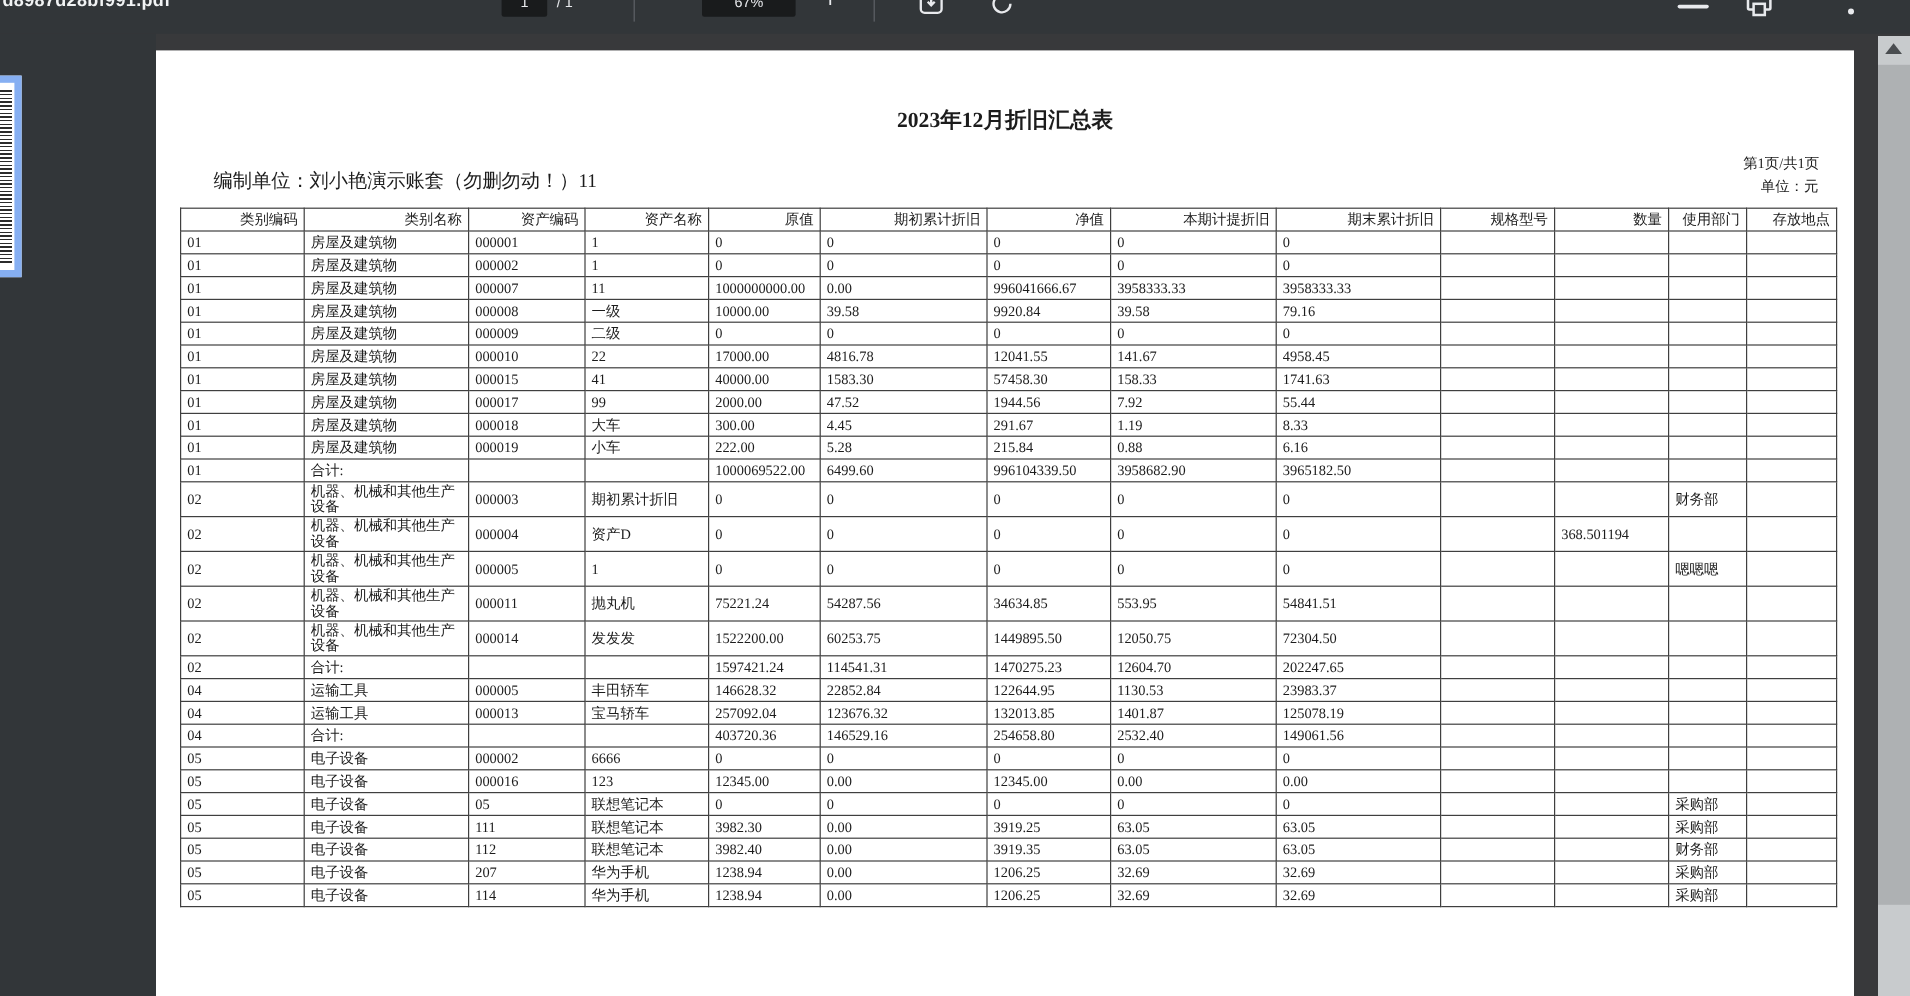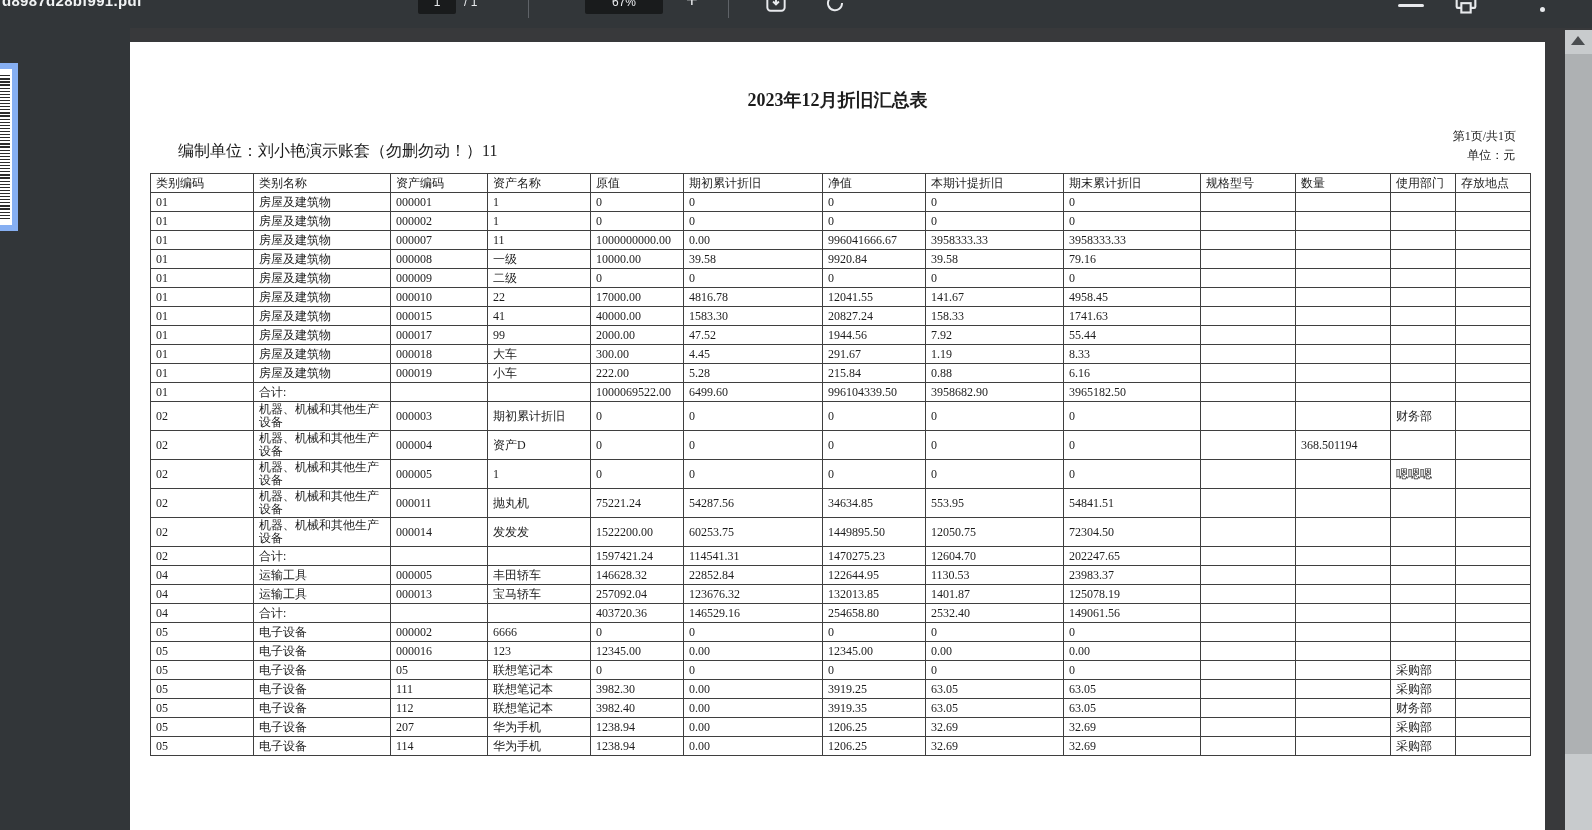--- a/index.html
+++ b/index.html
@@ -49,21 +49,21 @@
   .meta-right { position:absolute; top:85px; right:15px; text-align:center;
                 font-size:12px; line-height:19px; }
   .meta-right .line1 { padding-right:14px; }
 
   
   table.dep { position:absolute; top:131px; left:20px; width:1380px;
               border-collapse:collapse; table-layout:fixed; }
   table.dep th, table.dep td { border:1.5px solid #3f3f3f; font-weight:normal;
               font-size:12px; line-height:13px; padding:1px 5px; height:19px;
               overflow:hidden; word-break:break-all; }
-  table.dep th { text-align:left; }
+  table.dep th { text-align:right; }
   table.dep td { text-align:left; vertical-align:middle; }
 
   
   .scrollbar { position:absolute; right:0; top:30px; width:27px; bottom:0;
                background:#c8cbcd; z-index:20; }
   .scroll-up { position:absolute; top:6px; left:6px; width:0; height:0;
                border-left:7px solid transparent; border-right:7px solid transparent;
                border-bottom:9px solid #4a4d50; }
   .scroll-thumb { position:absolute; top:24px; left:0; width:27px; height:700px;
                   background:#aeb1b3; }
@@ -248,21 +248,21 @@
             <td></td>
             <td></td>
           </tr>
           <tr>
             <td>01</td>
             <td>房屋及建筑物</td>
             <td>000015</td>
             <td>41</td>
             <td>40000.00</td>
             <td>1583.30</td>
-            <td>20827.24</td>
+            <td>57458.30</td>
             <td>158.33</td>
             <td>1741.63</td>
             <td></td>
             <td></td>
             <td></td>
             <td></td>
           </tr>
           <tr>
             <td>01</td>
             <td>房屋及建筑物</td>

